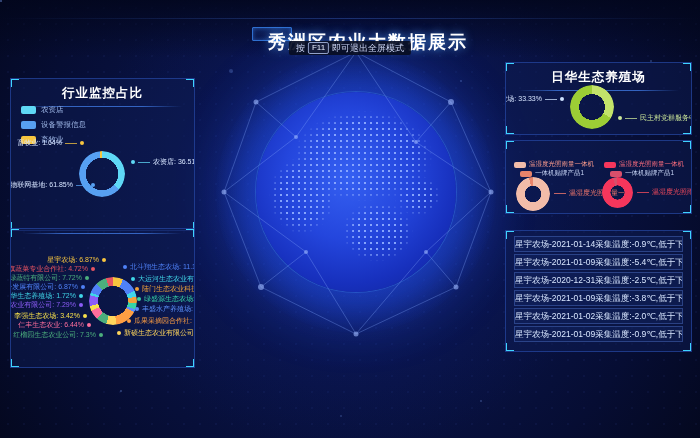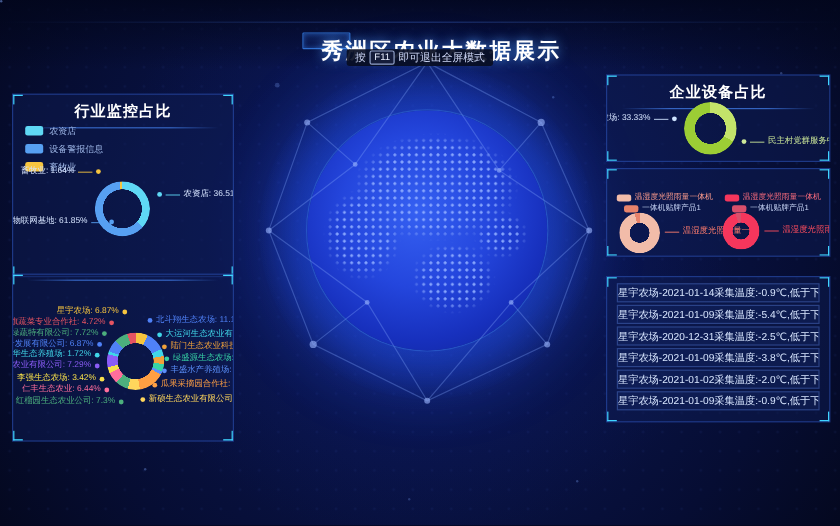--- a/index.html
+++ b/index.html
@@ -62,21 +62,21 @@
   .hole48{-webkit-mask:radial-gradient(closest-side, rgba(0,0,0,0) 48%, #000 49%);mask:radial-gradient(closest-side, rgba(0,0,0,0) 48%, #000 49%);}
   .hole45{-webkit-mask:radial-gradient(closest-side, rgba(0,0,0,0) 45%, #000 46%);mask:radial-gradient(closest-side, rgba(0,0,0,0) 45%, #000 46%);}
 
   .co{position:absolute;display:flex;align-items:center;gap:3px;font-size:7px;line-height:8px;white-space:nowrap;}
   .co .dot{width:4px;height:4px;border-radius:50%;background:currentColor;flex:none;}
   .co .ln{width:12px;height:1px;background:currentColor;opacity:.75;flex:none;}
   .co.rev{flex-direction:row-reverse;}
   .co .txt{color:currentColor;}
   .co.lite .txt{color:#d6e4ff;}
 
-  .lg-item{display:flex;align-items:flex-start;gap:5px;margin-bottom:5px;}
+  .lg-item{display:flex;align-items:center;gap:5px;margin-bottom:5px;}
   .lg-item .sw{width:15px;height:8px;border-radius:2px;flex:none;}
   .lg-item .lb{font-size:7.5px;color:#9fb8e8;}
 
   .mini-lg{position:absolute;display:flex;align-items:center;gap:3px;font-size:6.5px;white-space:nowrap;}
   .mini-lg .sw{width:12px;height:6px;border-radius:2px;flex:none;}
 
   .alarm-row{height:14px;line-height:14px;margin:0 8px 2px;border:1px solid rgba(90,130,220,.38);
     background:rgba(22,44,110,.32);text-align:center;font-size:8.5px;color:#d8e6ff;white-space:nowrap;overflow:hidden;}
 
   #sparks{position:absolute;left:0;top:0;width:2px;height:2px;border-radius:50%;background:rgba(130,170,255,.5);
@@ -236,21 +236,21 @@
           <span class="txt">新硕生态农业有限公司: 6.87%</span>
         </div>
       </div>
   </section>
 
   <section class="panel" style="left:505px;top:62px;width:187px;height:73px;">
     <i class="cor tl"></i>
       <i class="cor tr"></i>
       <i class="cor bl"></i>
       <i class="cor br"></i>
-    <h2 class="ptitle">企业设备占比</h2>
+    <h2 class="ptitle">日华生态养殖场</h2>
     <div class="tline"></div>
     <div class="donut hole58" style="left: 64px; top: 22px; width: 44px; height: 44px; background: conic-gradient(rgb(195, 227, 106) 0deg, rgb(195, 227, 106) 119.99deg, rgb(156, 205, 53) 119.99deg, rgb(156, 205, 53) 360deg);"></div>
     <div class="co rev lite" style="top: 32px; right: 127px; color: rgb(207, 227, 255);">
         <i class="dot"></i>
         <i class="ln"></i>
         <span class="txt">星宇农场: 33.33%</span>
       </div>
     <div class="co" style="top: 51px; left: 112px; color: rgb(205, 232, 154);">
         <i class="dot"></i>
         <i class="ln"></i>

